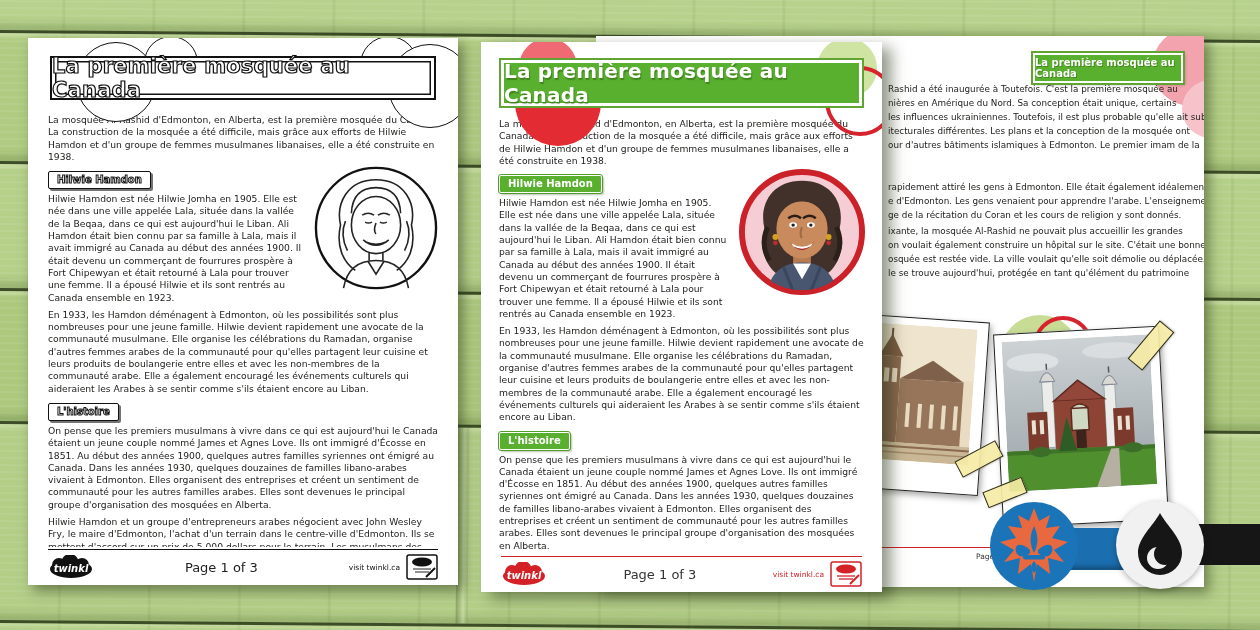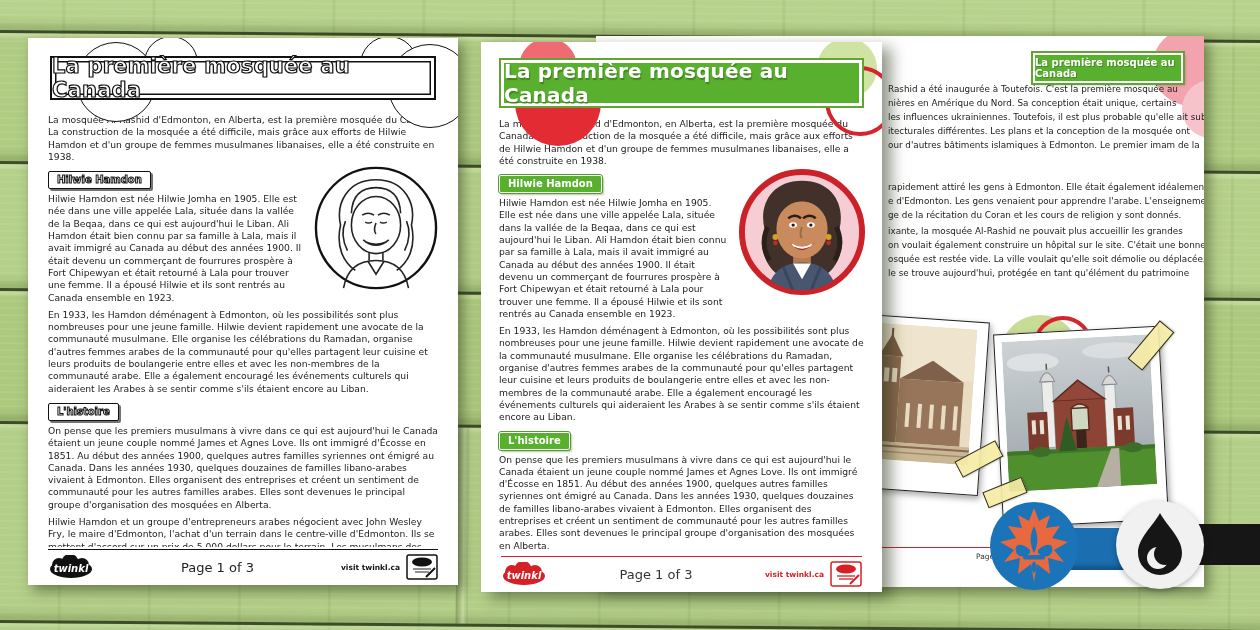--- a/index.html
+++ b/index.html
@@ -51,21 +51,21 @@
      -webkit-text-stroke:1px #111}
   .portrait{float:right;width:128px;height:128px;margin:-4px -2px 4px 9px}
   .badge-row{clear:none}
 
   
   .pfoot{position:absolute;left:0;right:0;bottom:0;height:38px;background:#fff;padding:0 20px}
   .pfoot .rule{border-top:1.7px solid #111;margin-top:2px}
   .pg-color .pfoot .rule{border-color:#d42127}
   .frow{display:flex;align-items:center;justify-content:space-between;margin-top:4px}
   .pageno{font-size:13px;color:#222}
-  .visit{font-size:7.5px;font-weight:bold;color:#111;margin-right:6px}
+  .visit{font-size:7.5px;font-weight:normal;color:#111;margin-right:6px}
   .pg-color .visit,.pg-color .pageno{color:#d42127}
   .pg-color .pageno{color:#333}
   .fright{display:flex;align-items:center}
 
   
   .pg-3 .mini-banner{position:absolute;left:437px;top:17px;width:146px;height:26px;background:#58b02e;border:2.5px solid #fff;
       outline:2px solid #60a434;display:flex;align-items:center;justify-content:center;color:#fff;font-weight:bold;font-size:10px;
       z-index:5;box-shadow:2px 2px 3px rgba(0,0,0,.25);text-shadow:1px 1px 0 rgba(40,80,10,.4)}
   .pg-3 .frag{position:absolute;left:292px;right:0;font-size:8.8px;color:#1d1c1a}
   .frag .line{white-space:nowrap;height:13.9px;overflow:hidden}

